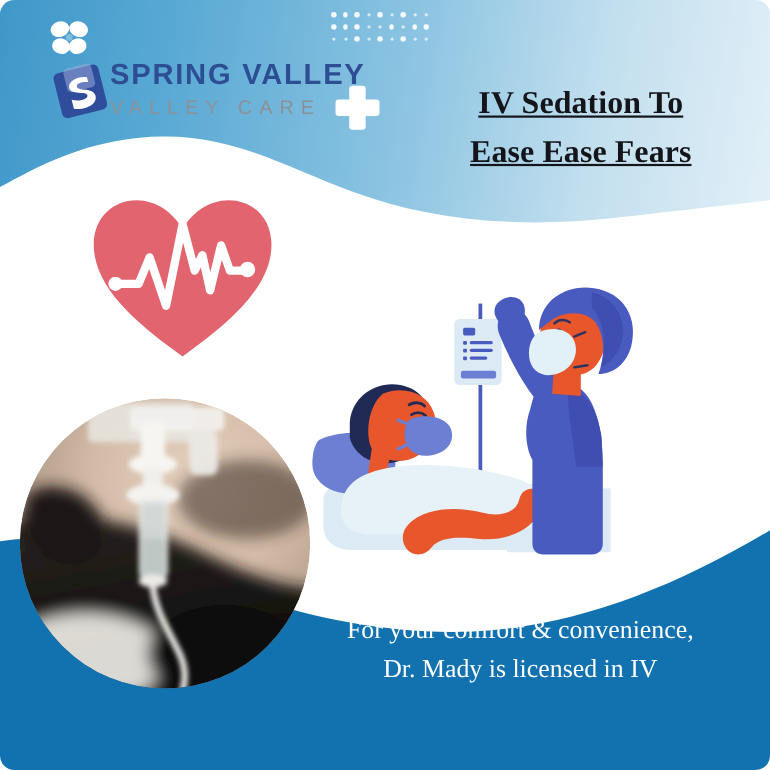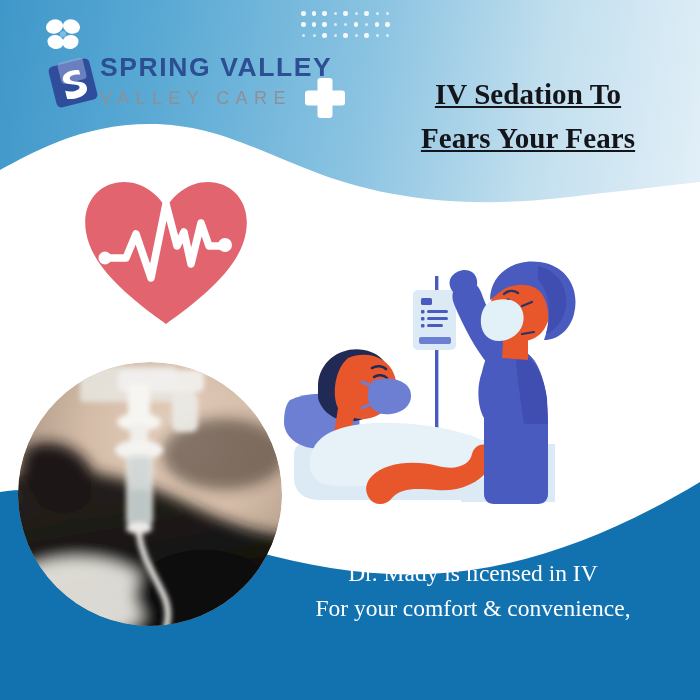--- a/index.html
+++ b/index.html
@@ -3,20 +3,21 @@
 <meta charset="utf-8">
 <style>
   html,body{margin:0;padding:0;background:#fff;}
   body{width:700px;height:700px;font-family:"Liberation Sans",sans-serif;}
 
   #poster{
     position:relative;
     width:700px;height:700px;
     overflow:hidden;
     background:#ffffff;
+    border-radius:13px;
   }
 
   
   .header-band{
     position:absolute;left:0;top:0;width:700px;height:230px;
     background:linear-gradient(100deg,#3f97c9 0%,#59a9d4 22%,#8cc4e2 52%,#c2dfee 76%,#e3f0f8 100%);
   }
 
   
   .wave-top{
@@ -164,21 +165,21 @@
 
   <svg class="plus-mark" viewBox="0 0 44 44">
     <path d="M17.5,2 h9 a3,3 0 0 1 3,3 v9.5 h9.5 a3,3 0 0 1 3,3 v9
              a3,3 0 0 1 -3,3 h-9.5 v9.5 a3,3 0 0 1 -3,3 h-9 a3,3 0 0 1 -3,-3
              v-9.5 h-9.5 a3,3 0 0 1 -3,-3 v-9 a3,3 0 0 1 3,-3 h9.5 v-9.5
              a3,3 0 0 1 3,-3 z" fill="#ffffff"></path>
   </svg>
 
   <div class="headline">
     <div>IV Sedation To</div>
-    <div>Fears Your Fears</div>
+    <div>Ease Ease Fears</div>
   </div>
 
   <svg class="heart-icon" viewBox="0 0 176 152">
     <path d="M88,148 C52,122 14,92 8,56 C3,26 22,6 46,6
              C64,6 79,17 88,32 C97,17 112,6 130,6
              C154,6 173,26 168,56 C162,92 124,122 88,148 Z" fill="#e2646e"></path>
     <polyline points="27,82 48,82 58,58 73,102 88,28 99,70 106,56 113,88 123,47 131,70 146,70" fill="none" stroke="#ffffff" stroke-width="7.5" stroke-linecap="round" stroke-linejoin="round"></polyline>
     <circle cx="27" cy="82" r="6.5" fill="#ffffff"></circle>
     <circle cx="147" cy="69" r="7" fill="#ffffff"></circle>
   </svg>
@@ -312,17 +313,17 @@
           <rect x="112" y="96" width="19" height="64" rx="4" fill="#cfd6d4" opacity=".8"></rect>
           <rect x="112" y="128" width="19" height="36" rx="4" fill="#b9c3c2" opacity=".85"></rect>
           <ellipse cx="121" cy="166" rx="13" ry="6" fill="#eceae7"></ellipse>
           <path d="M121,172 C124,196 136,212 146,234 C152,248 150,262 146,272" stroke="#e9e7e3" stroke-width="6" fill="none" stroke-linecap="round"></path>
         </g>
       </g>
     </svg>
   </div>
 
   <div class="footer-text">
+    <div>For your comfort &amp; convenience,</div>
     <div>Dr. Mady is licensed in IV</div>
-    <div>For your comfort &amp; convenience,</div>
   </div>
 
 </div>
 
 </body></html>

